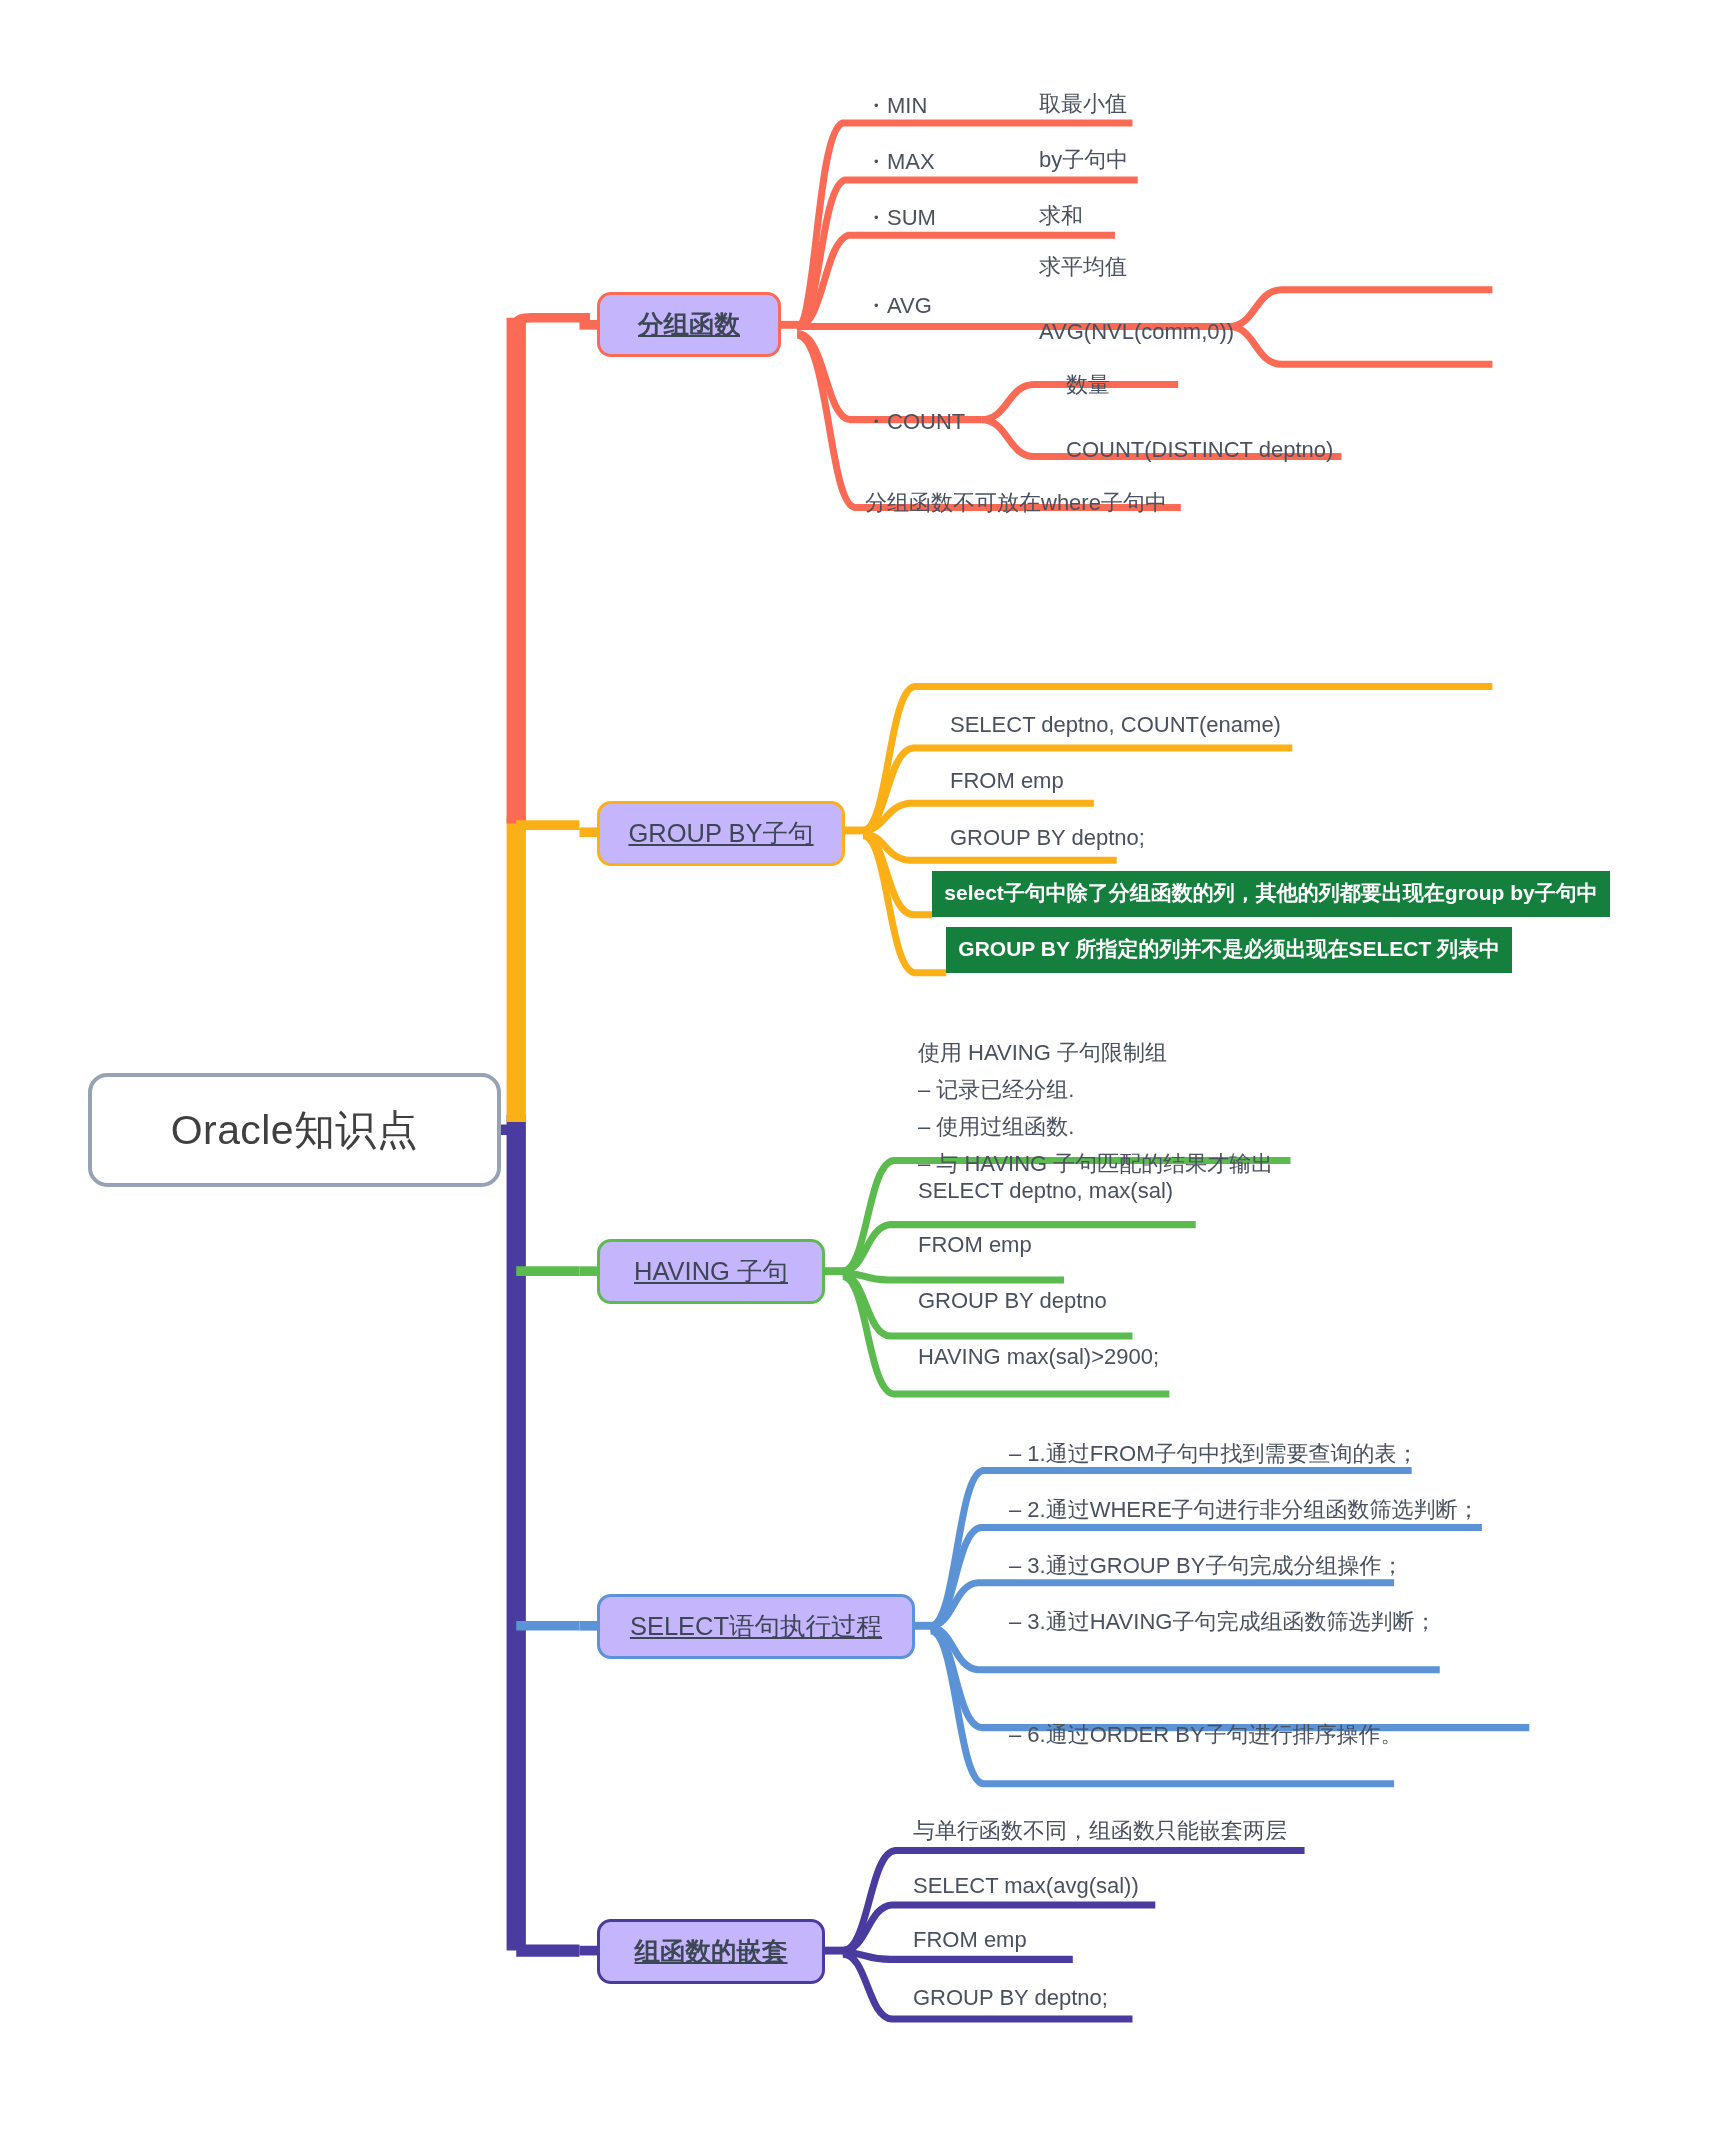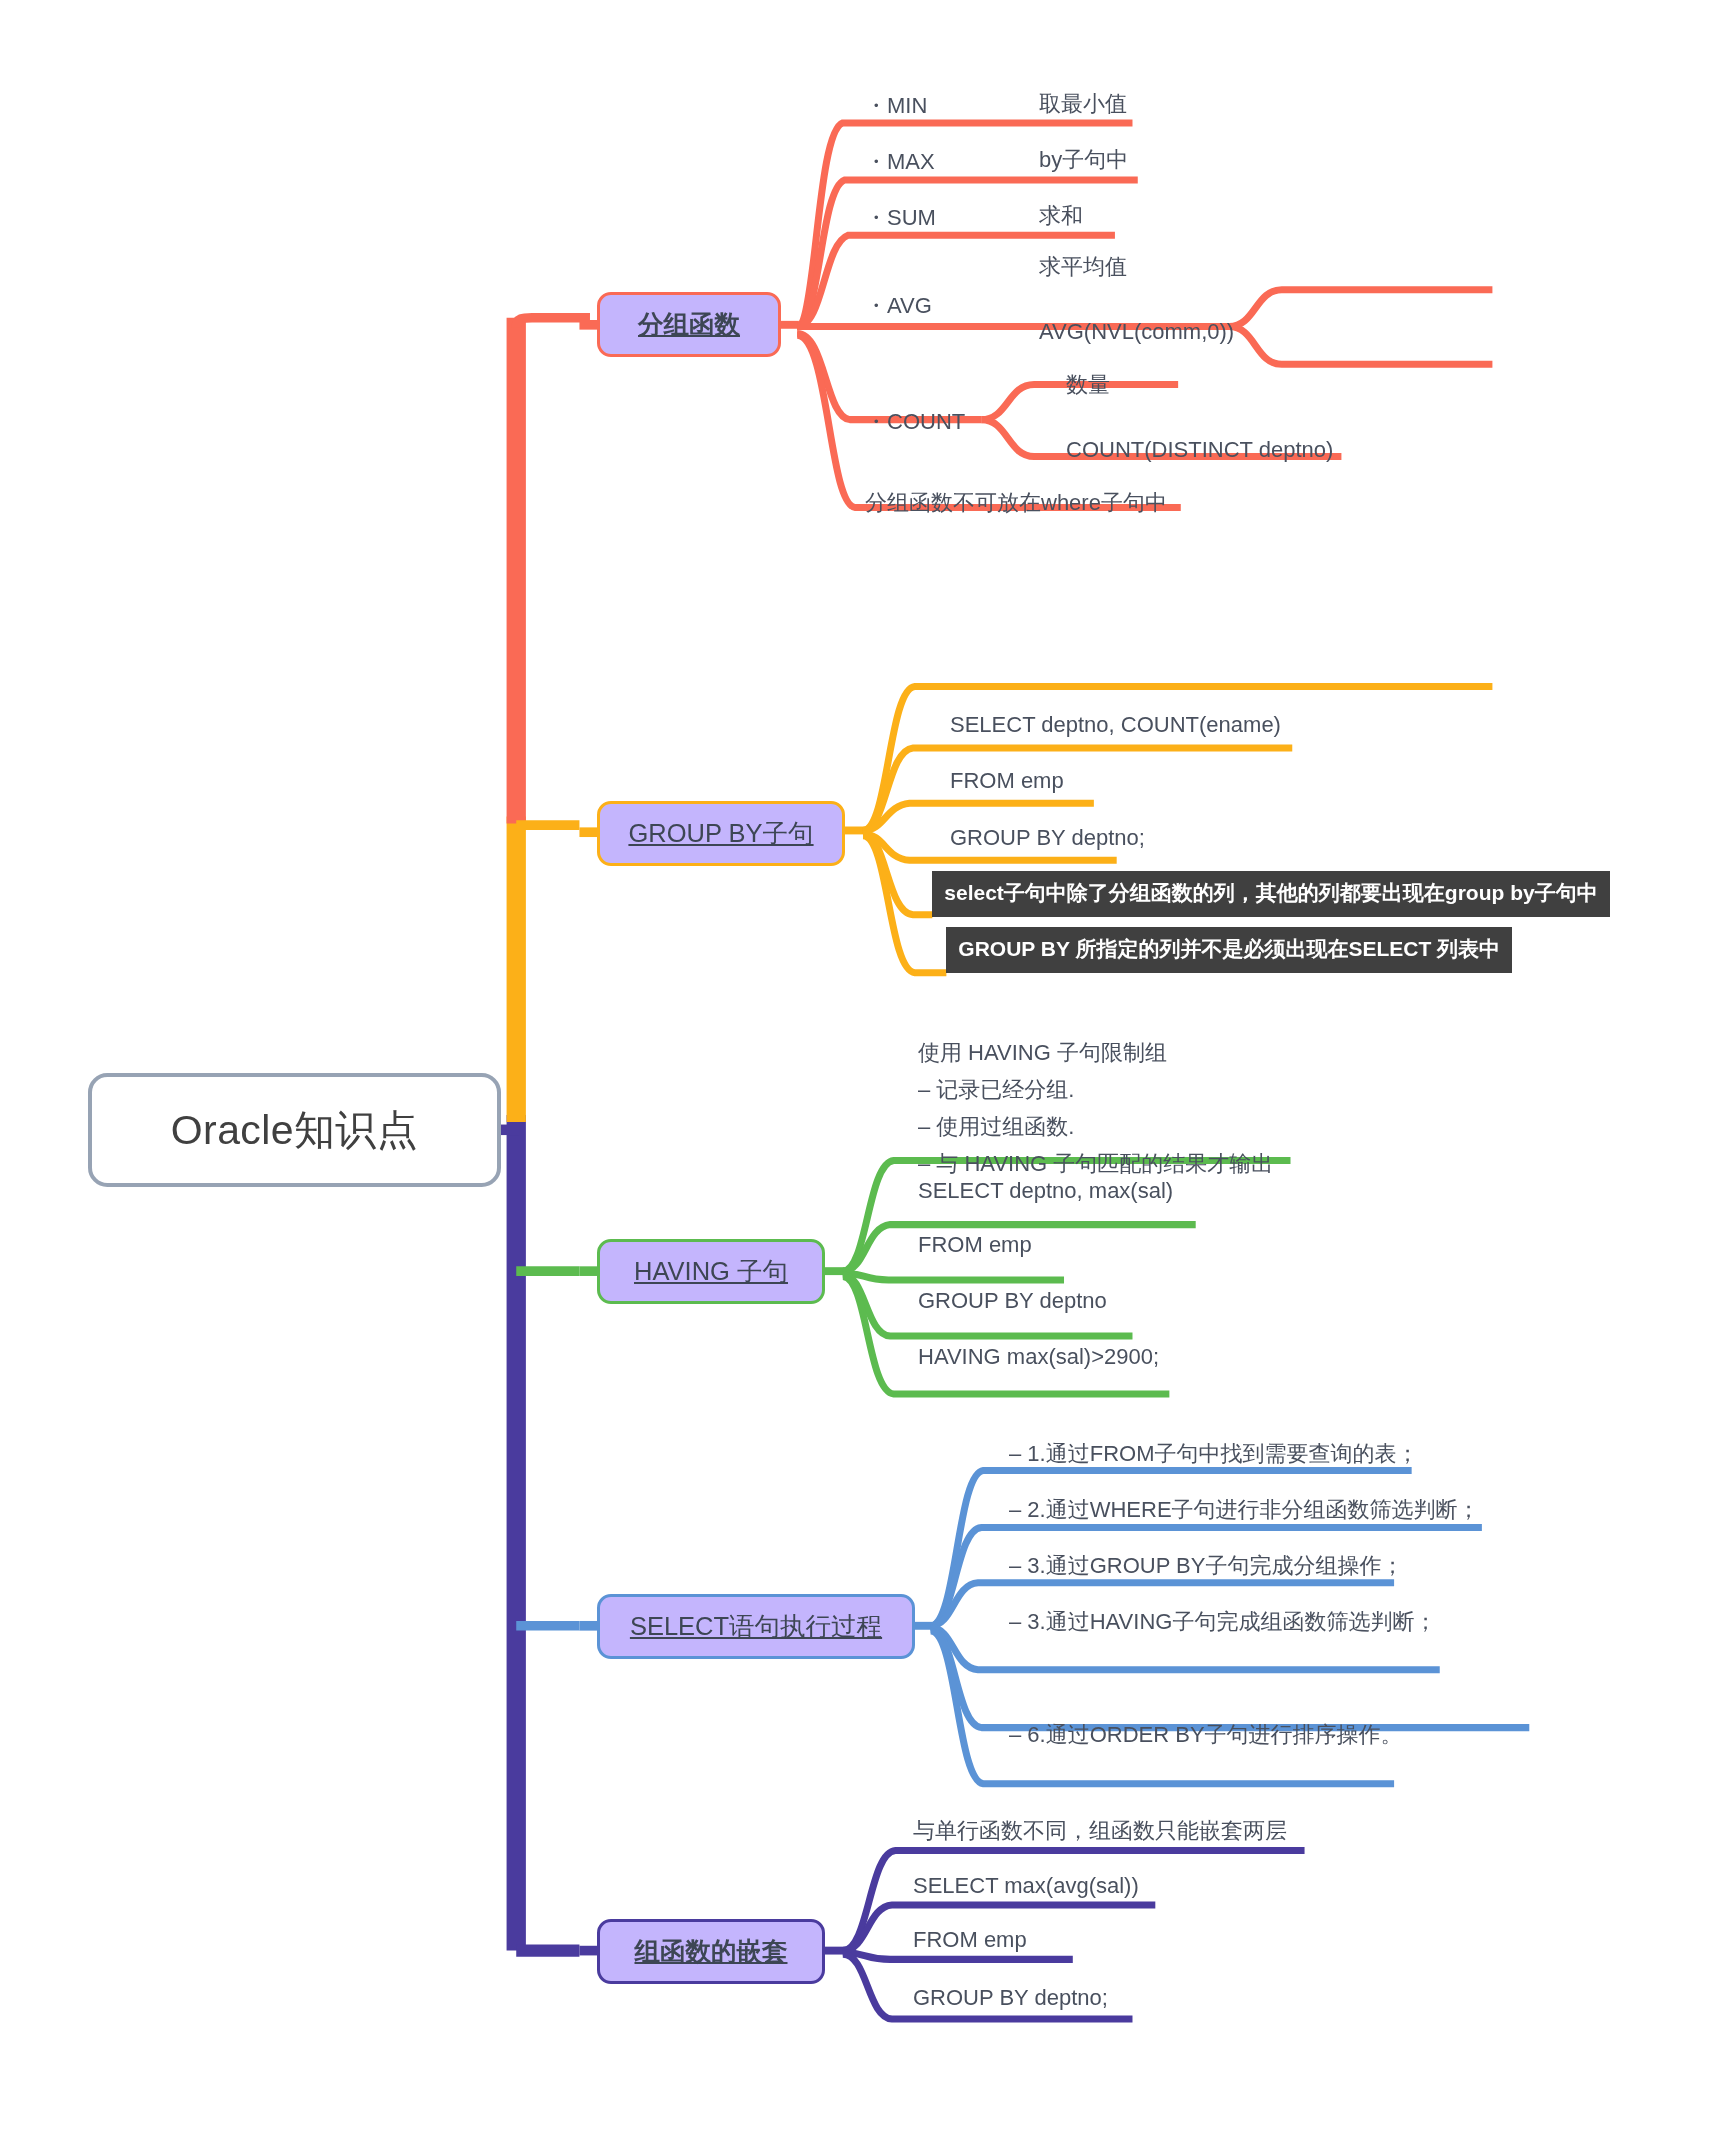--- a/index.html
+++ b/index.html
@@ -67,21 +67,21 @@
   .leaf{
     position:absolute;
     font-size:22px;
     line-height:32px;
     color:#49505e;
     white-space:pre;
     z-index:4;
   }
   .leaf.multi{white-space:pre-line;}
   .leaf.hl{
-    background:#404040;
+    background:#15803d;
     color:#ffffff;
     font-weight:700;
     padding:6.1px 12.3px 8px 12.3px;
     font-size:21px;
     white-space:nowrap;
   }
 </style>
 </head>
 <body>
 

